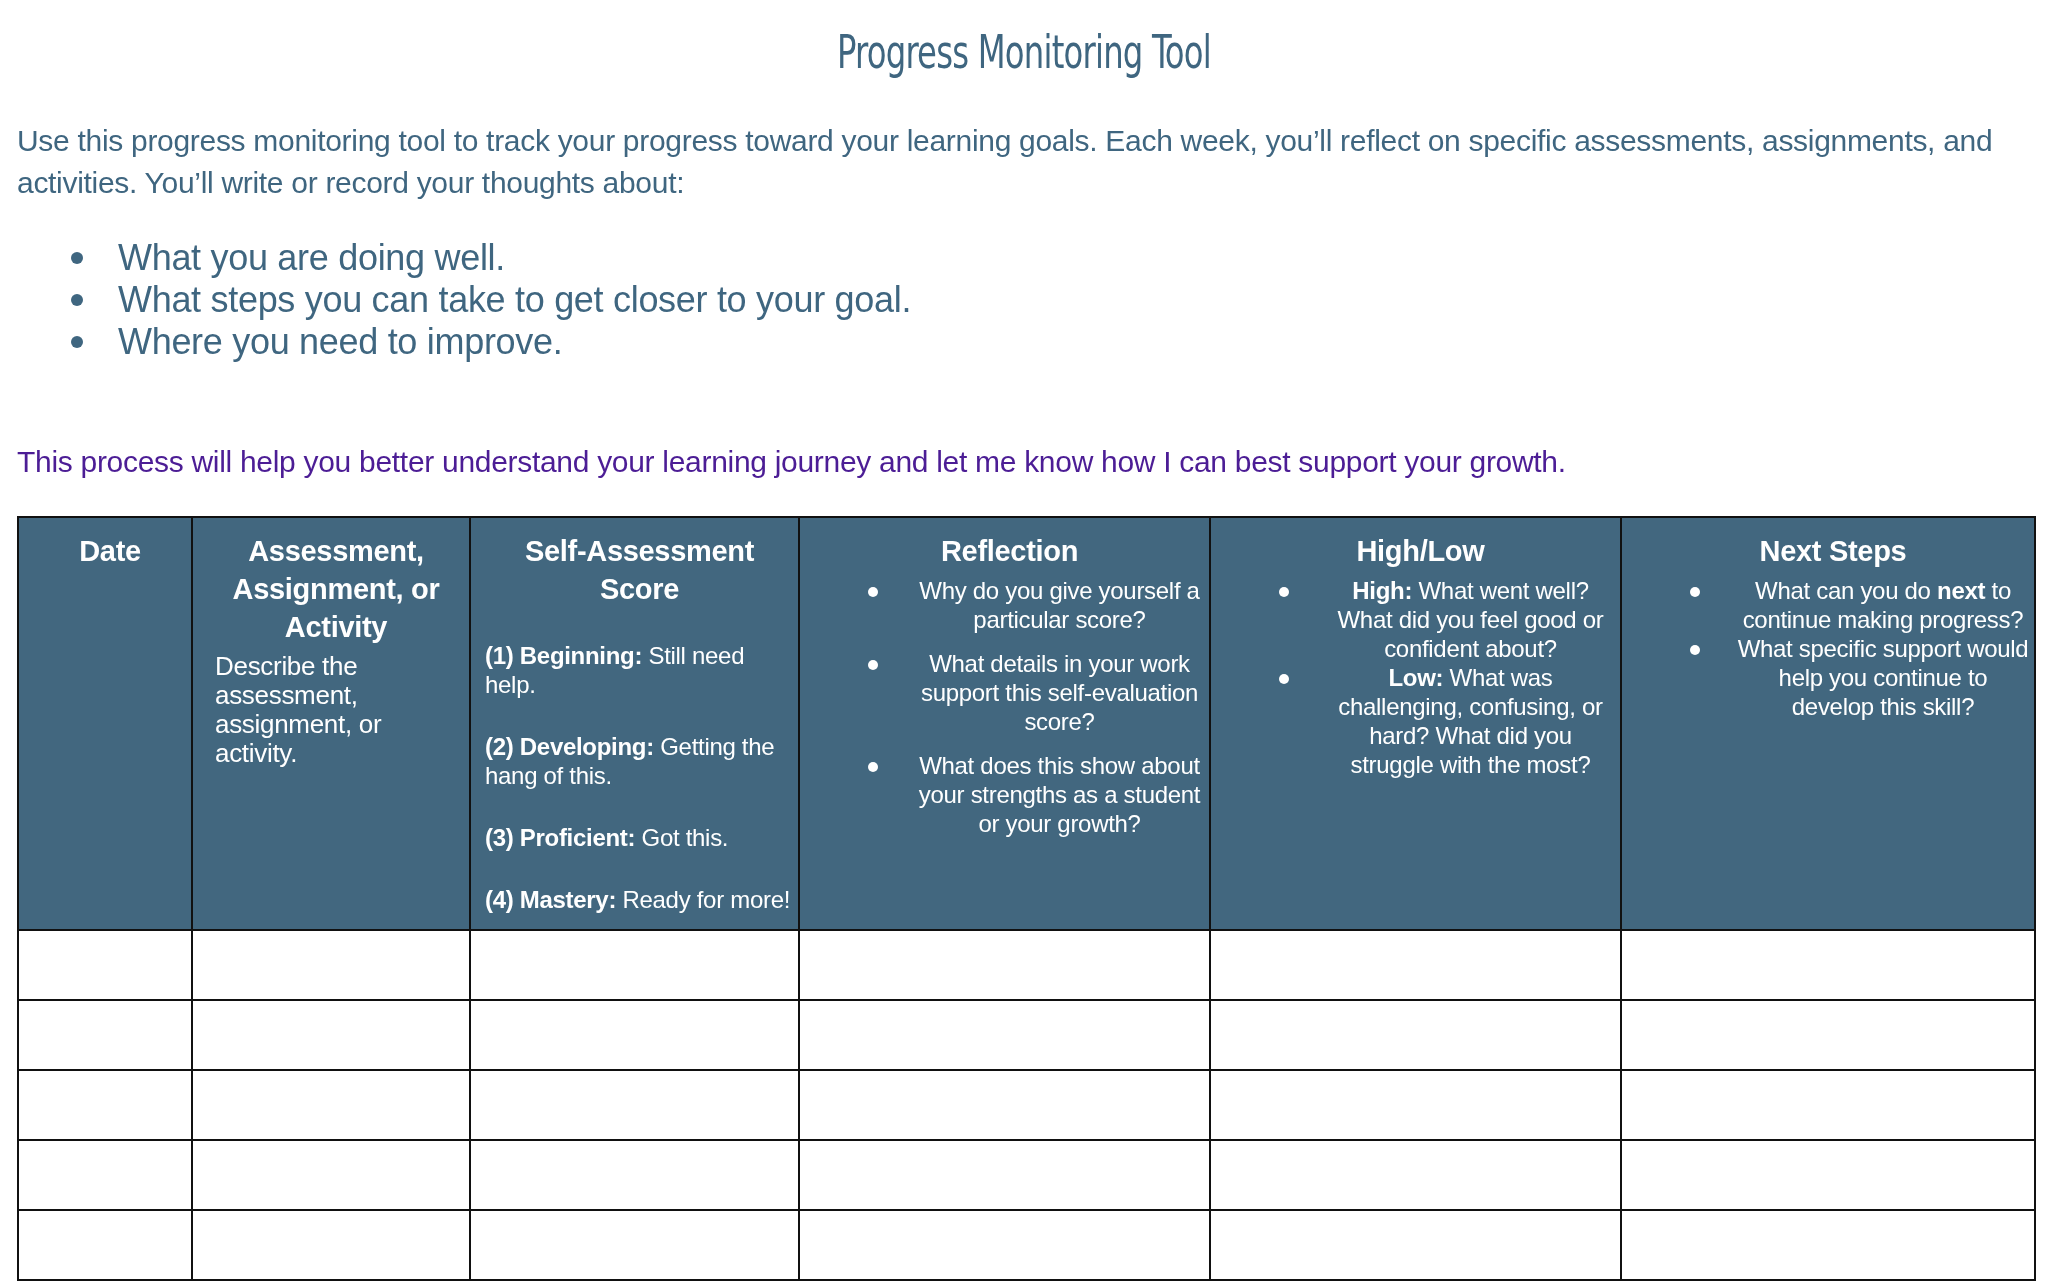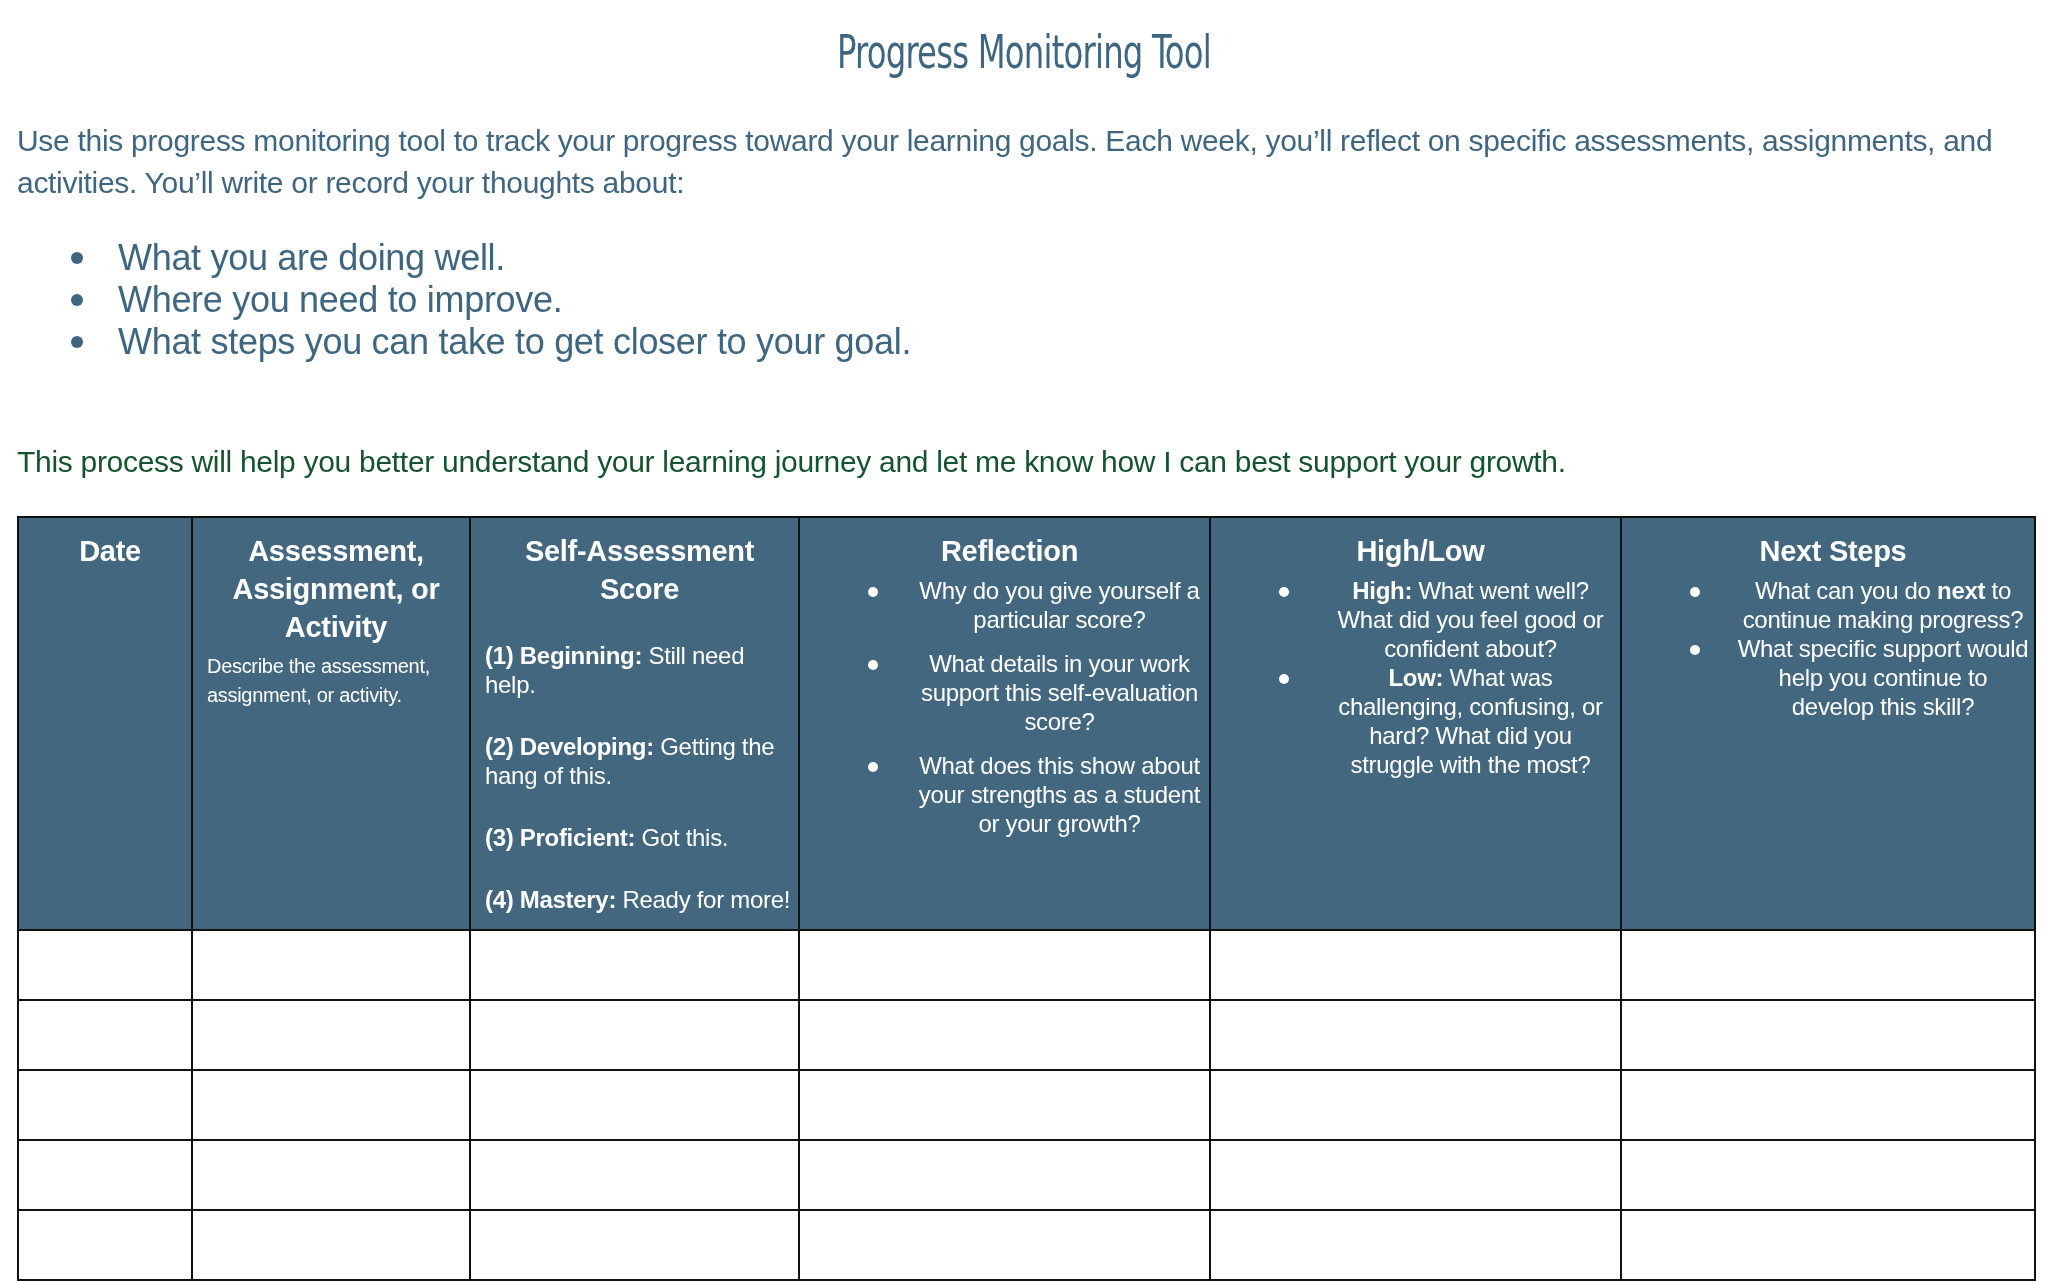--- a/index.html
+++ b/index.html
@@ -67,21 +67,21 @@
       border-radius: 50%;
       background: #3f6680;
     }
     .outro {
       position: absolute;
       left: 17px;
       top: 441px;
       font-size: 30px;
       line-height: 42px;
       letter-spacing: -0.3px;
-      color: #14532d;
+      color: #4c1d95;
       margin: 0;
     }
     table.tracker {
       position: absolute;
       left: 17px;
       top: 516px;
       width: 2017px;
       border-collapse: collapse;
       table-layout: fixed;
     }
@@ -100,23 +100,24 @@
     .col-head {
       display: block;
       text-align: center;
       font-weight: bold;
       font-size: 29px;
       line-height: 38px;
       letter-spacing: -0.3px;
       margin-bottom: 6px;
     }
     .sub {
-      font-size: 20px;
+      font-size: 26px;
       line-height: 29px;
       letter-spacing: -0.3px;
+      margin-left: 8px;
     }
     .score-item {
       font-size: 24px;
       line-height: 29px;
       margin-bottom: 15px;
       letter-spacing: -0.3px;
       margin-top: 33px;
     }
     .score-item b {
       font-weight: bold;
@@ -158,22 +159,22 @@
   </style>
 </head>
 <body>
 
 <div class="title">Progress Monitoring Tool</div>
 
 <p class="intro">Use this progress monitoring tool to track your progress toward your learning goals. Each week, you’ll reflect on specific assessments, assignments, and activities. You’ll write or record your thoughts about:</p>
 
 <ul class="bullets">
   <li><span class="dot"></span><span>What you are doing well.</span></li>
+  <li><span class="dot"></span><span>What steps you can take to get closer to your goal.</span></li>
   <li><span class="dot"></span><span>Where you need to improve.</span></li>
-  <li><span class="dot"></span><span>What steps you can take to get closer to your goal.</span></li>
 </ul>
 
 <p class="outro">This process will help you better understand your learning journey and let me know how I can best support your growth.</p>
 
 <table class="tracker">
   <colgroup>
     <col style="width:174px">
     <col style="width:278px">
     <col style="width:329px">
     <col style="width:411px">

